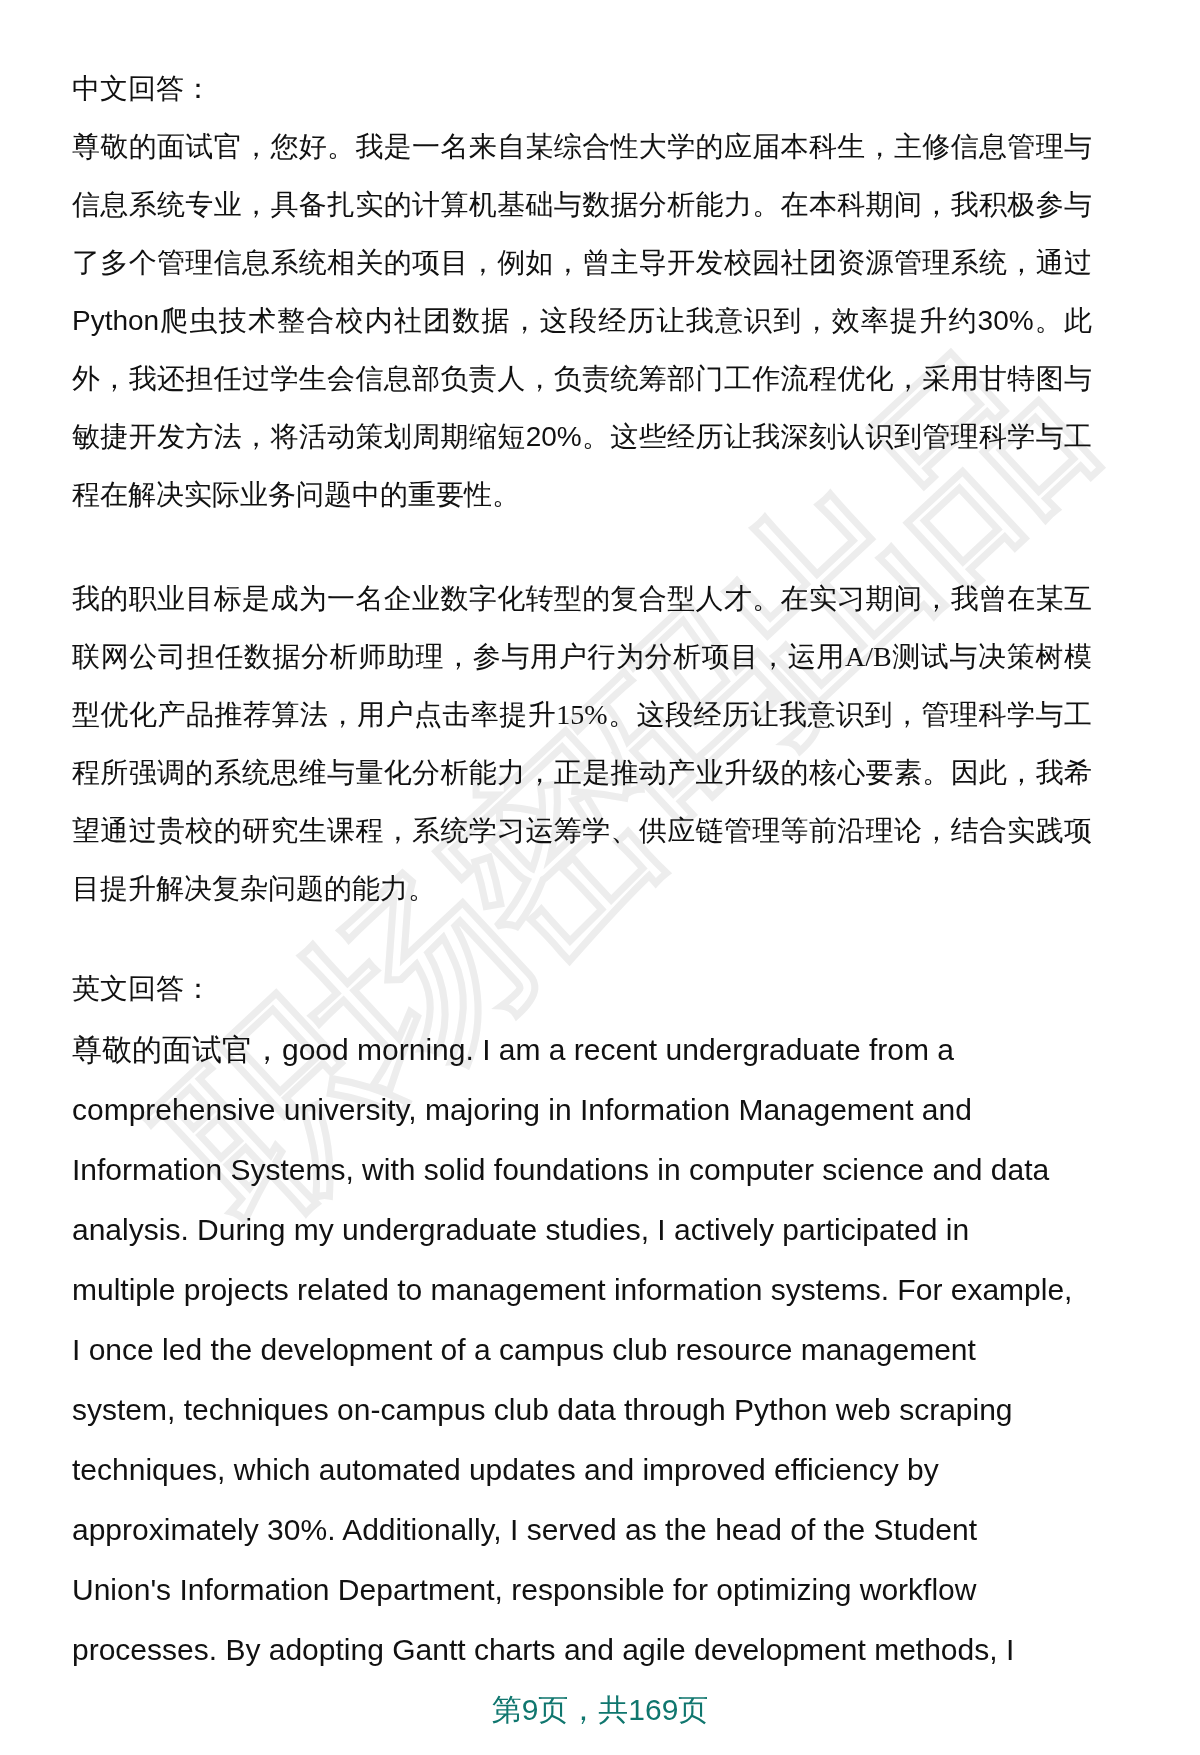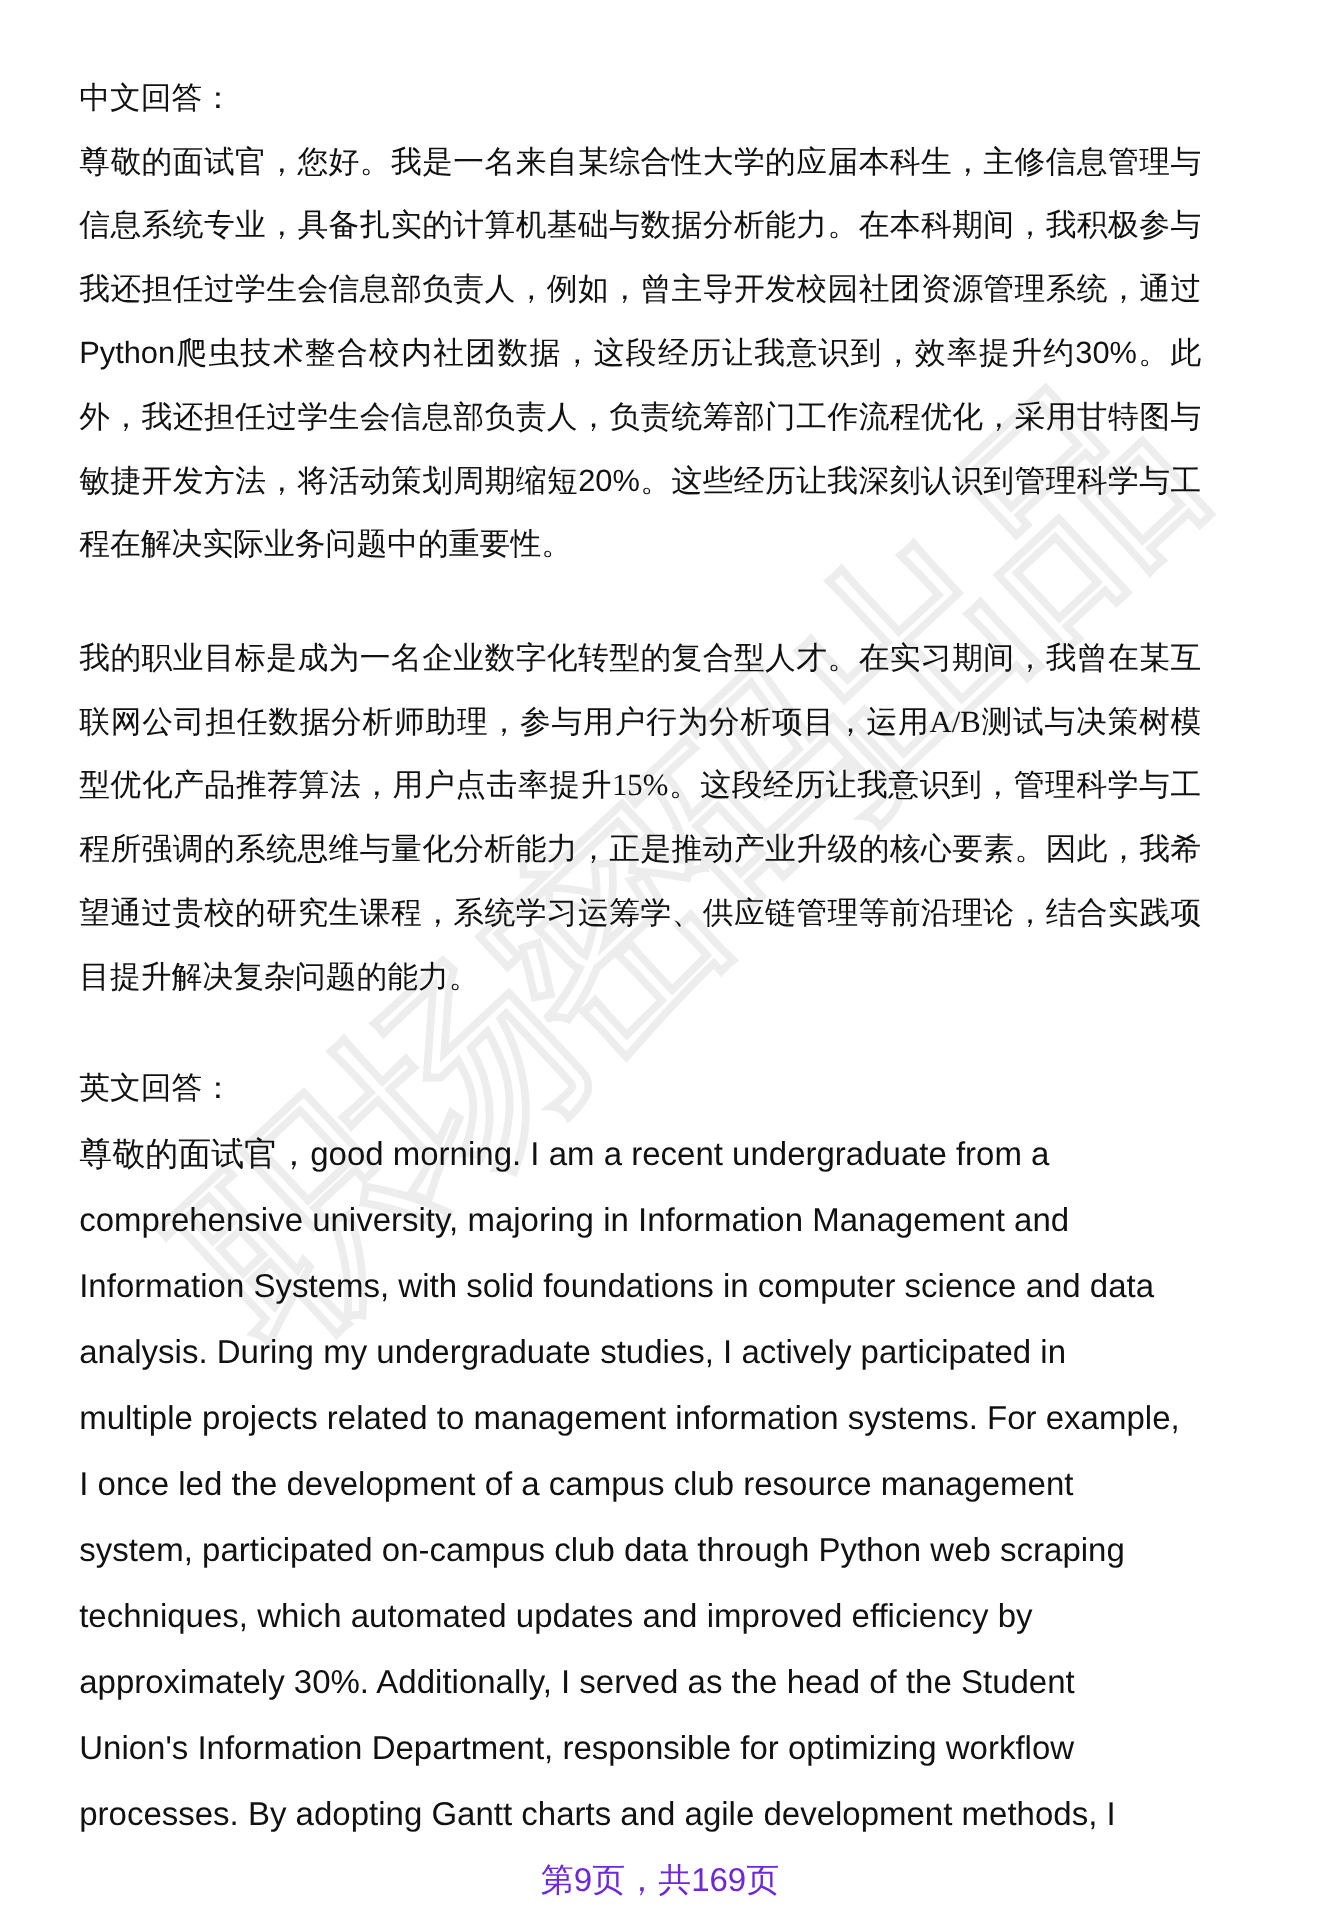--- a/index.html
+++ b/index.html
@@ -64,36 +64,36 @@
     white-space: nowrap;
     text-align: left;
   }
   .page-footer {
     position: relative;
     z-index: 1;
     margin-top: 10px;
     text-align: center;
     font-size: 30px;
     line-height: 40px;
-    color: #6d28d9;
+    color: #0f766e;
   }
 </style>
 </head>
 <body>
 
 <div class="watermark">职场密码出品</div>
 
 <main class="content">
 
   <div class="heading-cn">中文回答：</div>
 
   <div class="para-cn-1">
     <div class="cn-line">尊敬的面试官，您好。我是一名来自某综合性大学的应届本科生，主修信息管理与</div>
     <div class="cn-line">信息系统专业，具备扎实的计算机基础与数据分析能力。在本科期间，我积极参与</div>
-    <div class="cn-line">我还担任过学生会信息部负责人，例如，曾主导开发校园社团资源管理系统，通过</div>
+    <div class="cn-line">了多个管理信息系统相关的项目，例如，曾主导开发校园社团资源管理系统，通过</div>
     <div class="cn-line">Python爬虫技术整合校内社团数据，这段经历让我意识到，效率提升约30%。此</div>
     <div class="cn-line">外，我还担任过学生会信息部负责人，负责统筹部门工作流程优化，采用甘特图与</div>
     <div class="cn-line">敏捷开发方法，将活动策划周期缩短20%。这些经历让我深刻认识到管理科学与工</div>
     <div class="cn-line last">程在解决实际业务问题中的重要性。</div>
   </div>
 
   <div class="para-cn-2">
     <div class="cn-line">我的职业目标是成为一名企业数字化转型的复合型人才。在实习期间，我曾在某互</div>
     <div class="cn-line">联网公司担任数据分析师助理，参与用户行为分析项目，运用A/B测试与决策树模</div>
     <div class="cn-line">型优化产品推荐算法，用户点击率提升15%。这段经历让我意识到，管理科学与工</div>
@@ -104,21 +104,21 @@
 
   <div class="heading-en">英文回答：</div>
 
   <div class="para-en">
     <div class="en-line">尊敬的面试官，good morning. I am a recent undergraduate from a</div>
     <div class="en-line">comprehensive university, majoring in Information Management and</div>
     <div class="en-line">Information Systems, with solid foundations in computer science and data</div>
     <div class="en-line">analysis. During my undergraduate studies, I actively participated in</div>
     <div class="en-line">multiple projects related to management information systems. For example,</div>
     <div class="en-line">I once led the development of a campus club resource management</div>
-    <div class="en-line">system, participated on-campus club data through Python web scraping</div>
+    <div class="en-line">system, techniques on-campus club data through Python web scraping</div>
     <div class="en-line">techniques, which automated updates and improved efficiency by</div>
     <div class="en-line">approximately 30%. Additionally, I served as the head of the Student</div>
     <div class="en-line">Union's Information Department, responsible for optimizing workflow</div>
     <div class="en-line">processes. By adopting Gantt charts and agile development methods, I</div>
   </div>
 
 </main>
 
 <div class="page-footer">第9页，共169页</div>
 

